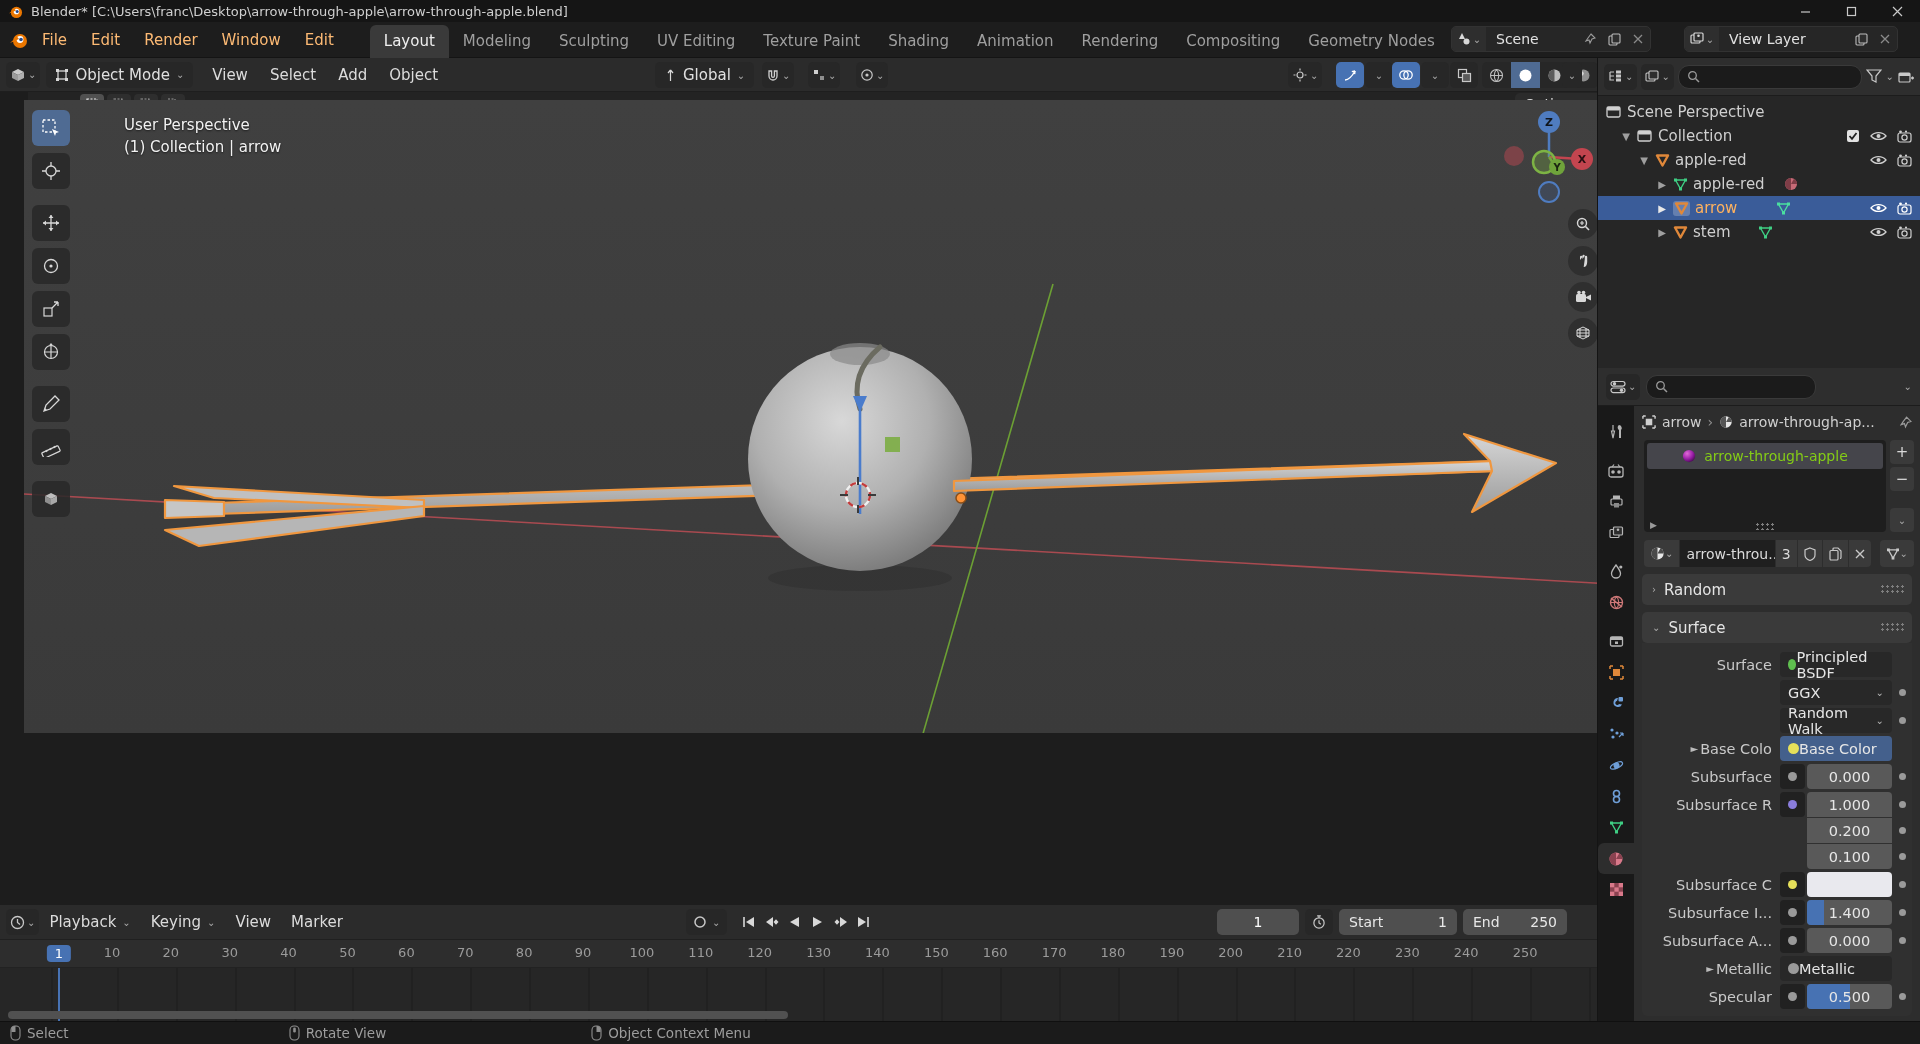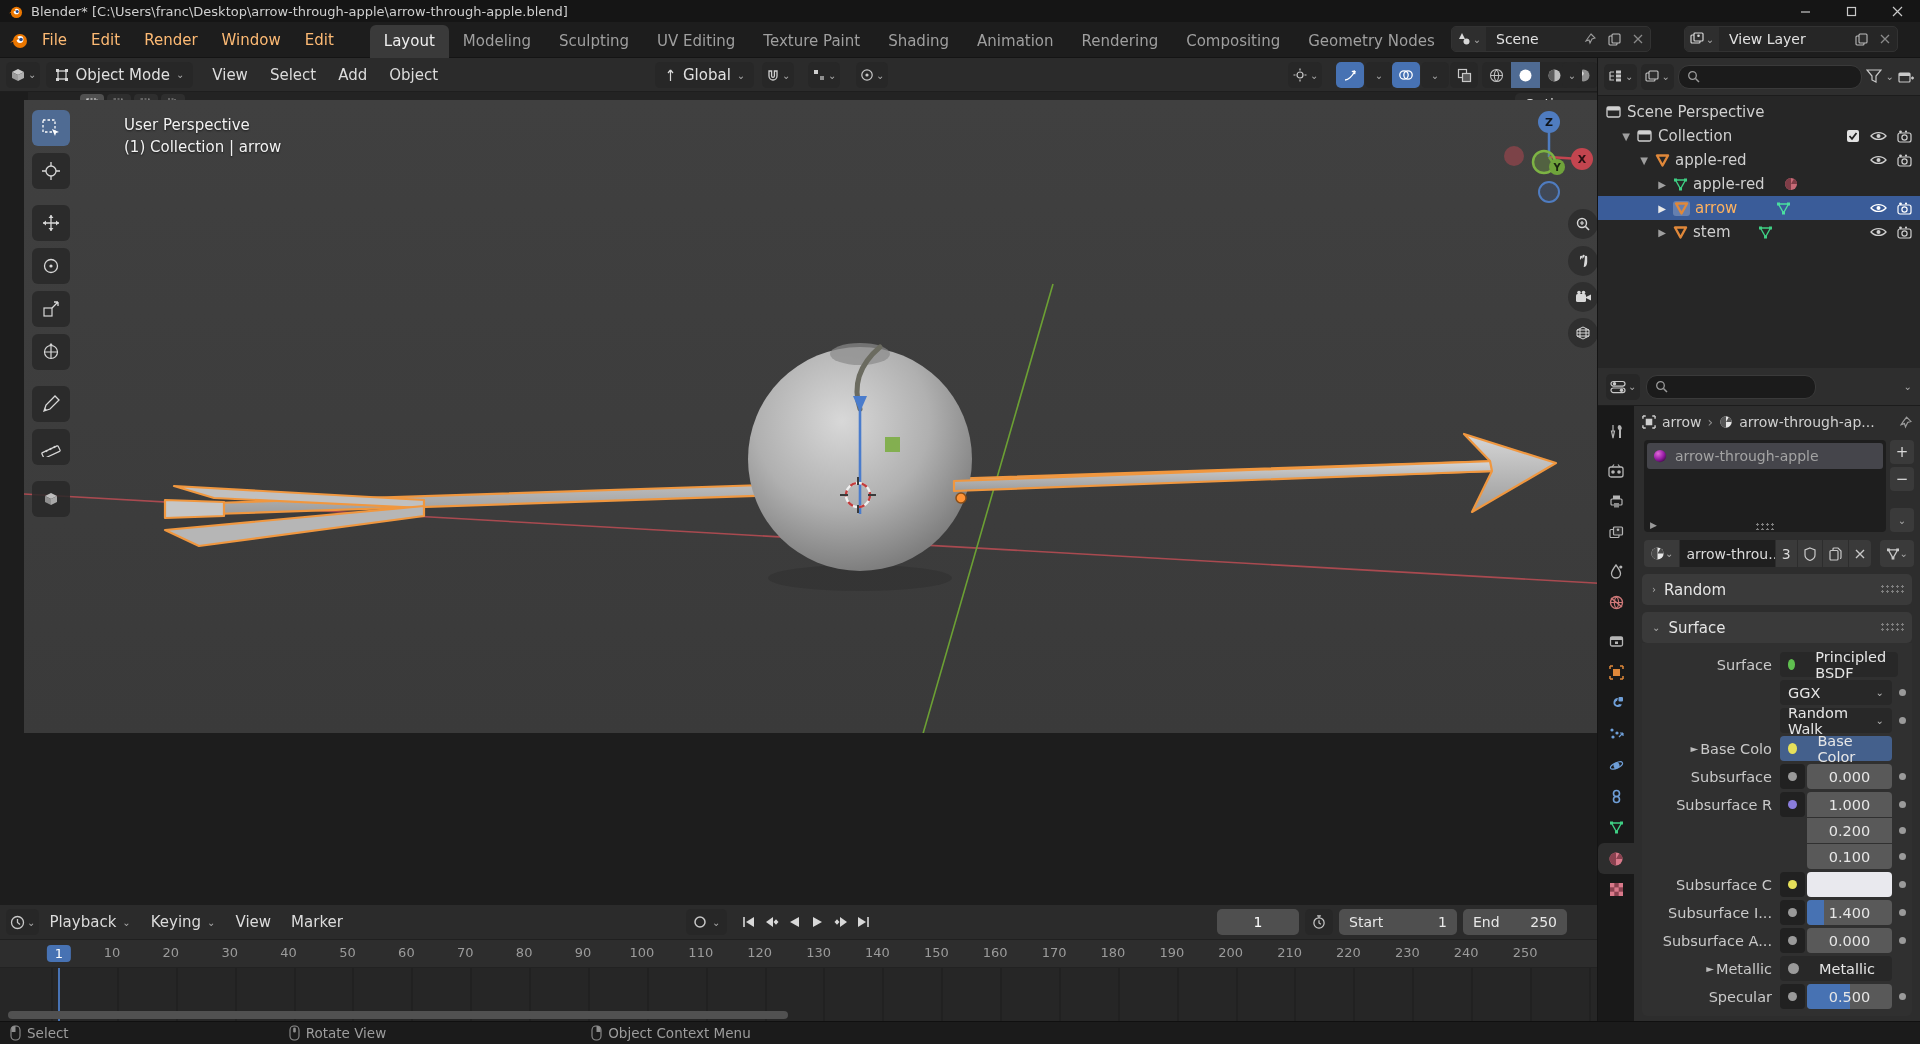--- a/index.html
+++ b/index.html
@@ -85,38 +85,38 @@
   .ptab { width:36px; height:31px; display:flex; align-items:center; justify-content:center; }
   .ptab.active { background:#2d2d2d; border-radius:6px 0 0 6px; }
   .ptab.gapt { margin-top:8px; }
   .p-header { height:38px; background:#2e2e2e; border-bottom:1px solid #1c1c1c; display:flex;
     align-items:center; padding:0 8px; gap:6px; }
   .pbody { position:absolute; left:36px; top:38px; width:286px; height:615px; }
   .crumb { height:32px; display:flex; align-items:center; gap:6px; padding:0 8px; color:#d0d0d0; font-size:14px; }
   .slotwrap { display:flex; padding:2px 6px 0 10px; gap:4px; }
   .slotlist { flex:1; height:92px; background:#1e1e1e; border-radius:4px; position:relative; }
   .slotrow { margin:3px; height:26px; background:#45454b; border-radius:3px; display:flex;
-    align-items:center; gap:8px; padding:12px 6px; color:#a3a3a3; font-size:14px; }
+    align-items:center; gap:8px; padding:12px 6px; color:#84cc16; font-size:14px;justify-content:center; }
   .slotops { display:flex; flex-direction:column; gap:3px; }
   .sqbtn { width:24px; height:24px; background:#3a3a3a; border-radius:4px; color:#d8d8d8;
     display:flex; align-items:center; justify-content:center; font-size:15px; }
   .dbrow { display:flex; align-items:center; margin:8px 6px 0 10px; height:27px; gap:1px; font-size:14px; }
   .dbrow .part { height:27px; background:#3a3a3a; display:flex; align-items:center; justify-content:center; padding:0 6px; color:#dadada; }
   .dbrow .name { background:#1f1f1f; flex:1; justify-content:flex-start; overflow:hidden; white-space:nowrap; }
   .panelhdr { margin:7px 8px 0; height:31px; background:#3a3a3a; border-radius:5px;
     display:flex; align-items:center; gap:8px; padding:0 10px; color:#e4e4e4; position:relative; }
   .panelbody { margin:0 8px; background:#303030; border-radius:0 0 5px 5px; padding:6px 0 4px; }
   .grip { position:absolute; right:8px; top:10px; width:24px; height:11px;
     background-image:radial-gradient(#7e7e7e 1.1px, transparent 1.3px); background-size:5px 5px; }
   .prow { display:flex; align-items:center; height:25px; margin:3px 6px 3px 0; }
   .prow.tight { margin-top:0; margin-bottom:1px; }
   .plabel { width:138px; text-align:right; padding-right:8px; color:#c9c9c9; white-space:nowrap;
     overflow:hidden; font-size:14.5px; flex:0 0 138px; }
   .pfield { flex:1; height:25px; border-radius:4px; background:#282828; display:flex;
-    align-items:center; gap:20px; padding:0 8px; color:#e6e6e6; font-size:14.5px; position:relative; }
+    align-items:center; gap:0; padding:0 8px; color:#e6e6e6; font-size:14.5px; position:relative; }
   .pfield.linkblue { background:#44608c; }
   .pfield.val { background:#595959; justify-content:center; }
   .pfield.colorsw { background:#e9e9ee; }
   .sock { width:25px; height:25px; background:#212121; border-radius:4px; margin-right:2px;
     display:flex; align-items:center; justify-content:center; flex:0 0 25px; }
   .sockdot { width:11px; height:11px; border-radius:50%; }
   .ddot { width:7px; height:7px; border-radius:50%; background:#9a9a9a; margin-left:7px; flex:0 0 7px; }
   .ddspace { width:7px; margin-left:7px; flex:0 0 7px; }
   .expander { width:14px; color:#bbb; font-size:10px; text-align:right; margin-right:2px; }
   .slider-fill { position:absolute; left:0; top:0; bottom:0; background:#4772b3; border-radius:4px 0 0 4px; }

